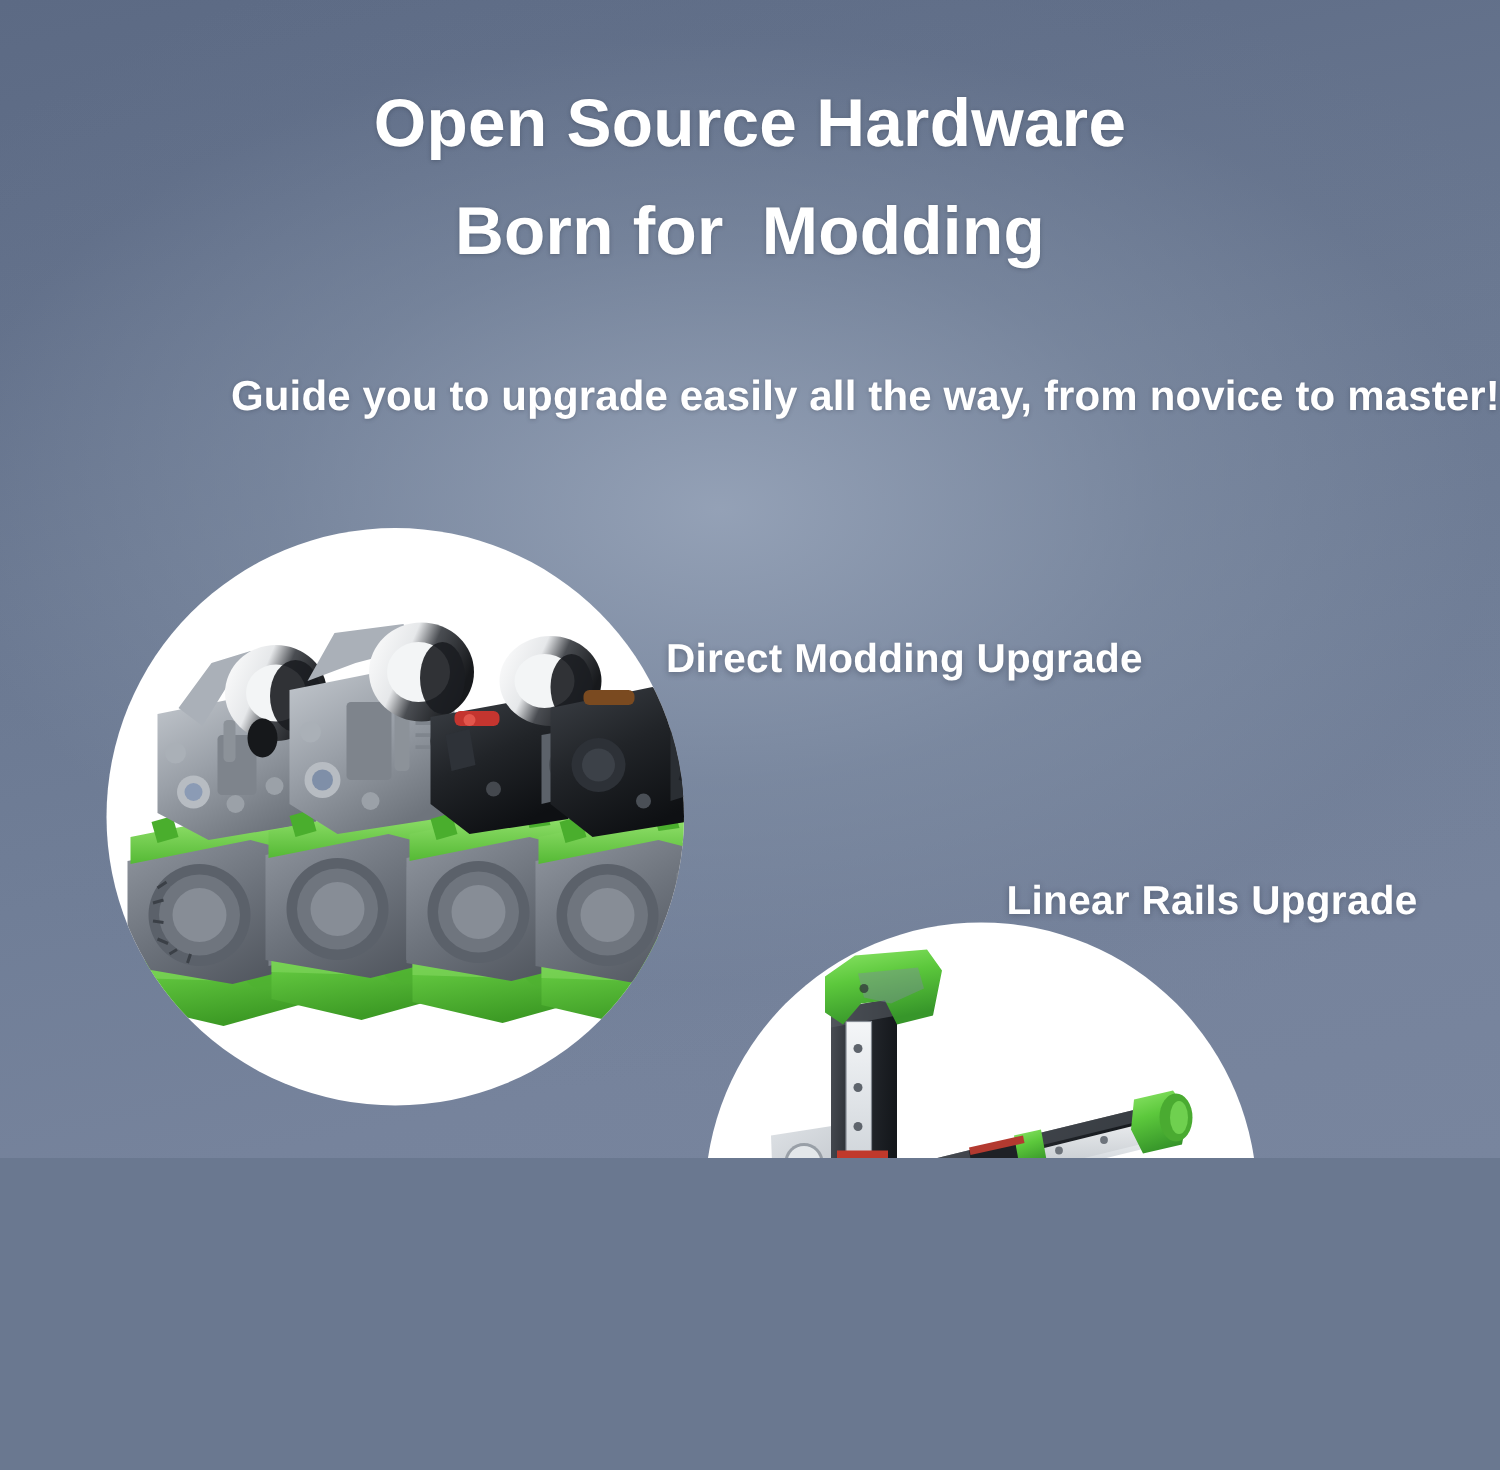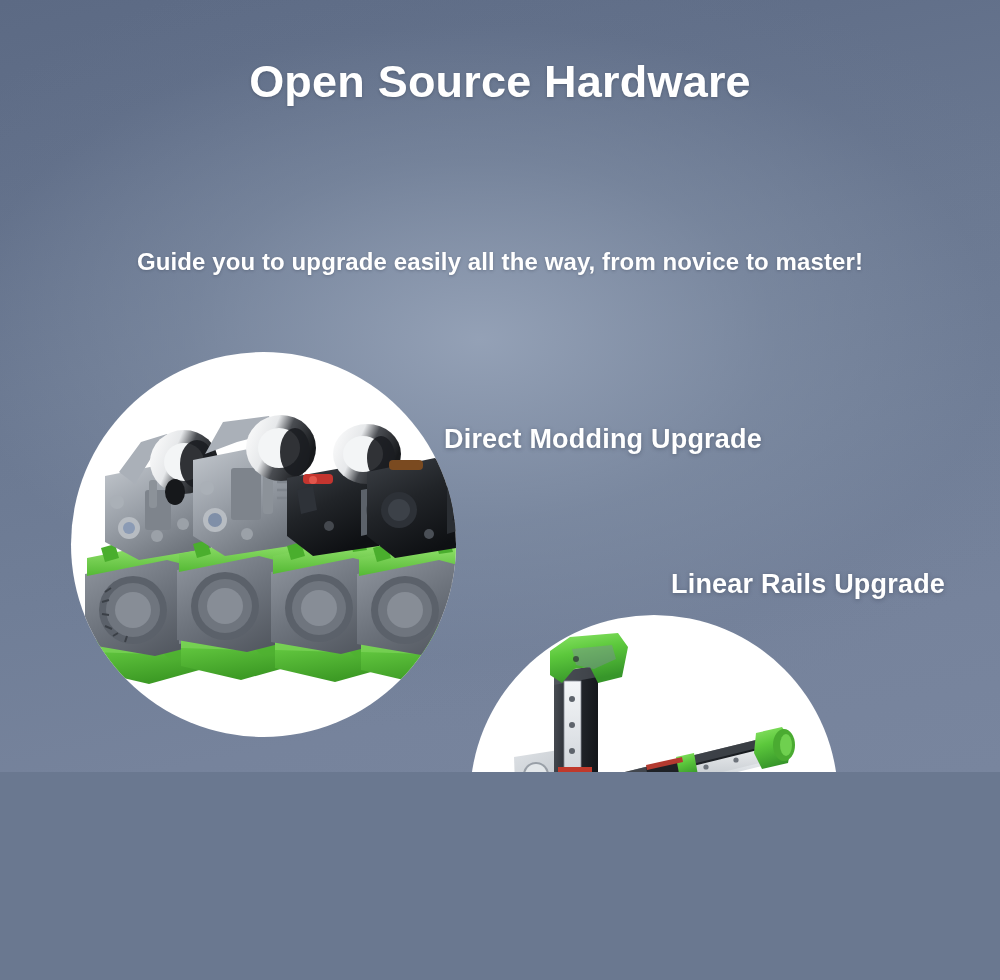--- a/index.html
+++ b/index.html
@@ -38,24 +38,24 @@
     line-height: 72px;
     letter-spacing: 0.2px;
     white-space: pre;
     text-shadow: 0 1px 3px rgba(40,48,64,0.35);
   }
   .subheadline {
     position: absolute;
     top: 248px;
     left: 0;
     width: 1000px;
-    text-align: center;
+    text-align: right;
     color: #ffffff;
     font-weight: bold;
-    font-size: 24px;
+    font-size: 28px;
     letter-spacing: 0.1px;
     z-index: 40;
     text-shadow: 0 1px 3px rgba(40,48,64,0.3);
   }
 
   
   .feature-circle {
     position: absolute;
     border-radius: 50%;
     background: #ffffff;
@@ -86,21 +86,21 @@
     position: absolute;
     color: #ffffff;
     font-weight: bold;
     font-size: 27px;
     letter-spacing: 0.2px;
     white-space: nowrap;
     z-index: 45;
     text-shadow: 0 1px 4px rgba(40,48,64,0.4);
   }
   #label-extruder { left: 444px; top: 424px; }
-  #label-rails    { left: 671px; top: 569px; text-align: center; }
+  #label-rails    { left: 671px; top: 585px; text-align: center; }
 
   .art-svg { position: absolute; left: 0; top: 0; width: 100%; height: 100%; }
 </style>
 </head>
 <body>
 
 <div id="promo-banner">
 
   <div class="feature-circle" id="circle-belt">
     <svg class="art-svg" viewBox="0 0 278 278">
@@ -418,20 +418,21 @@
       </g>
 
       <path d="M220 216 L262 222 L268 258 L232 252 Z" fill="#e7eaed" opacity="0.95"></path>
       <circle cx="240" cy="234" r="5" fill="#aeb5bd"></circle>
       <path d="M252 244 L264 246 L266 262 L254 260 Z" fill="#c8ced4"></path>
     </svg>
   </div>
 
   <div class="headline-block">
     <div class="headline-line">Open Source Hardware</div>
+    <div class="headline-line">Born for  Modding</div>
   </div>
 
   <div class="subheadline">Guide you to upgrade easily all the way, from novice to master!</div>
 
   <div class="feature-label" id="label-extruder">Direct Modding Upgrade</div>
   <div class="feature-label" id="label-rails">Linear Rails Upgrade</div>
 
 </div>
 
 </body></html>

